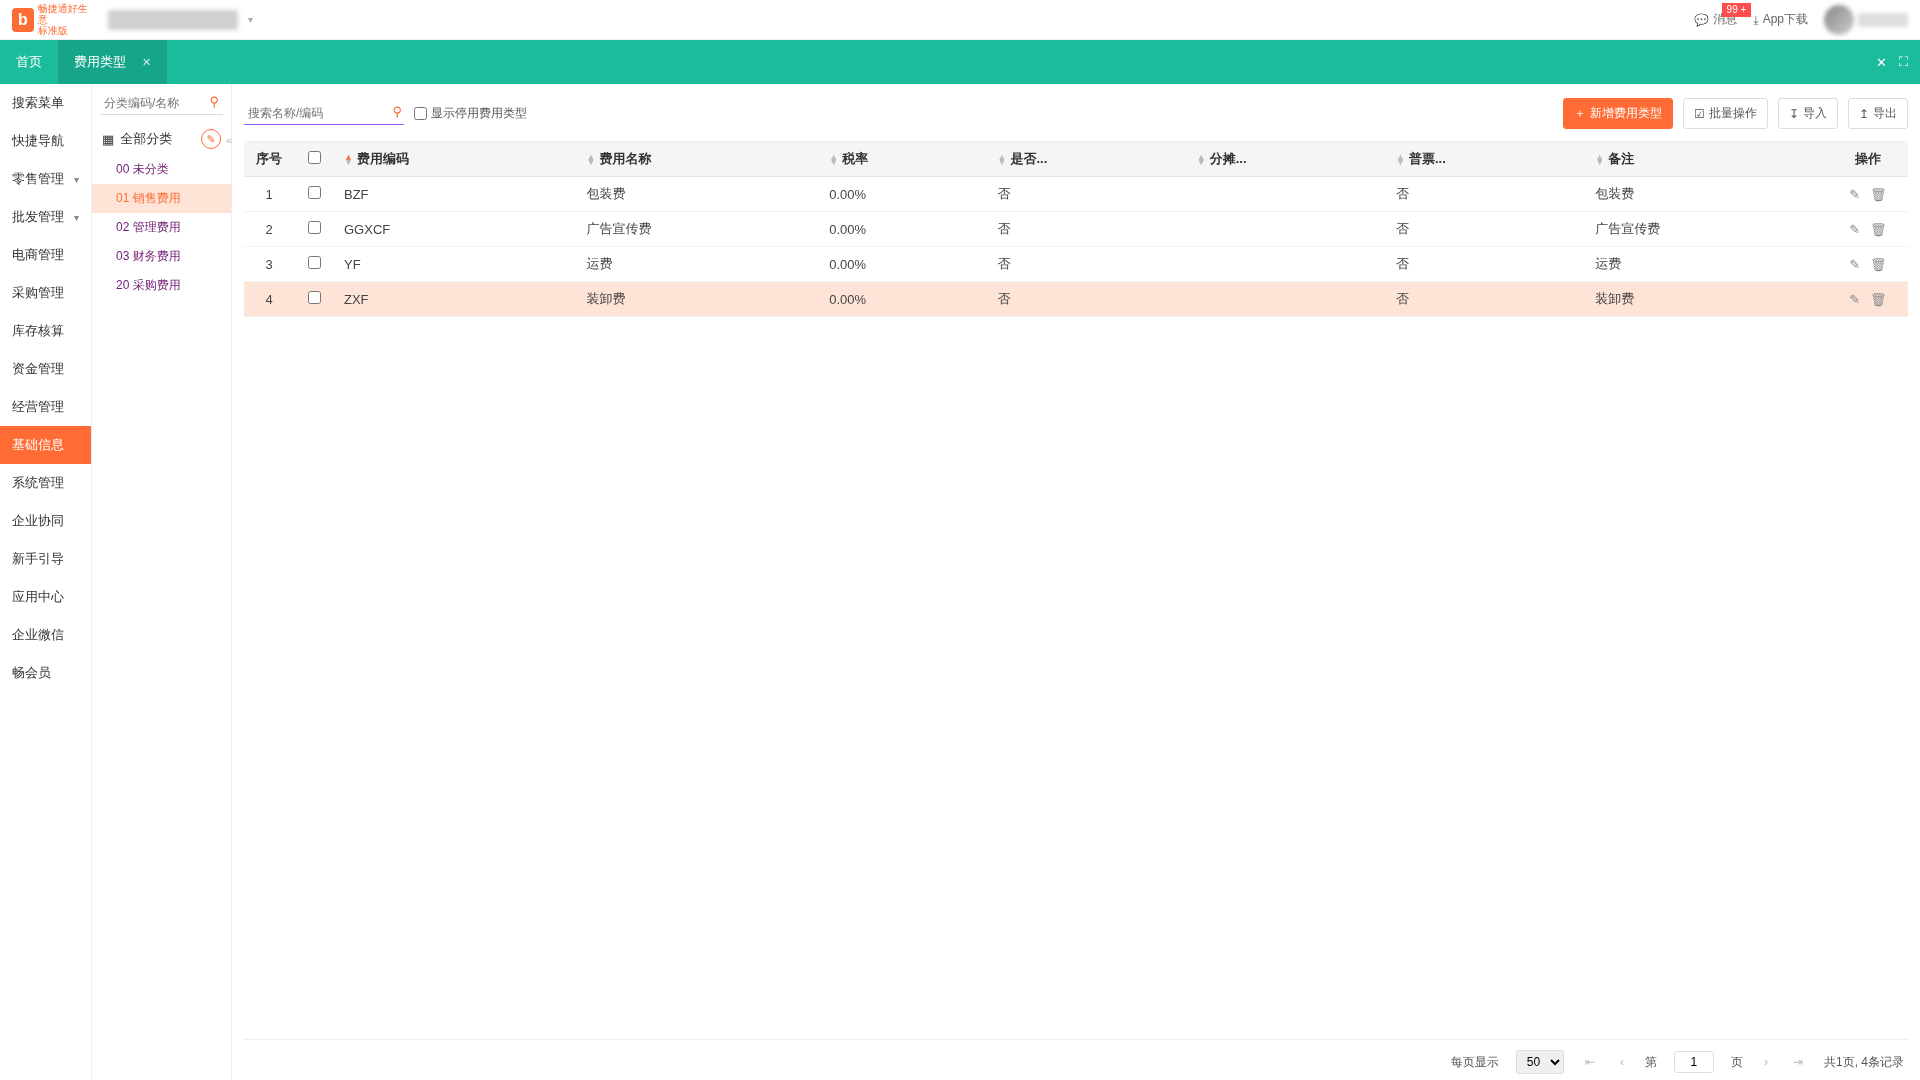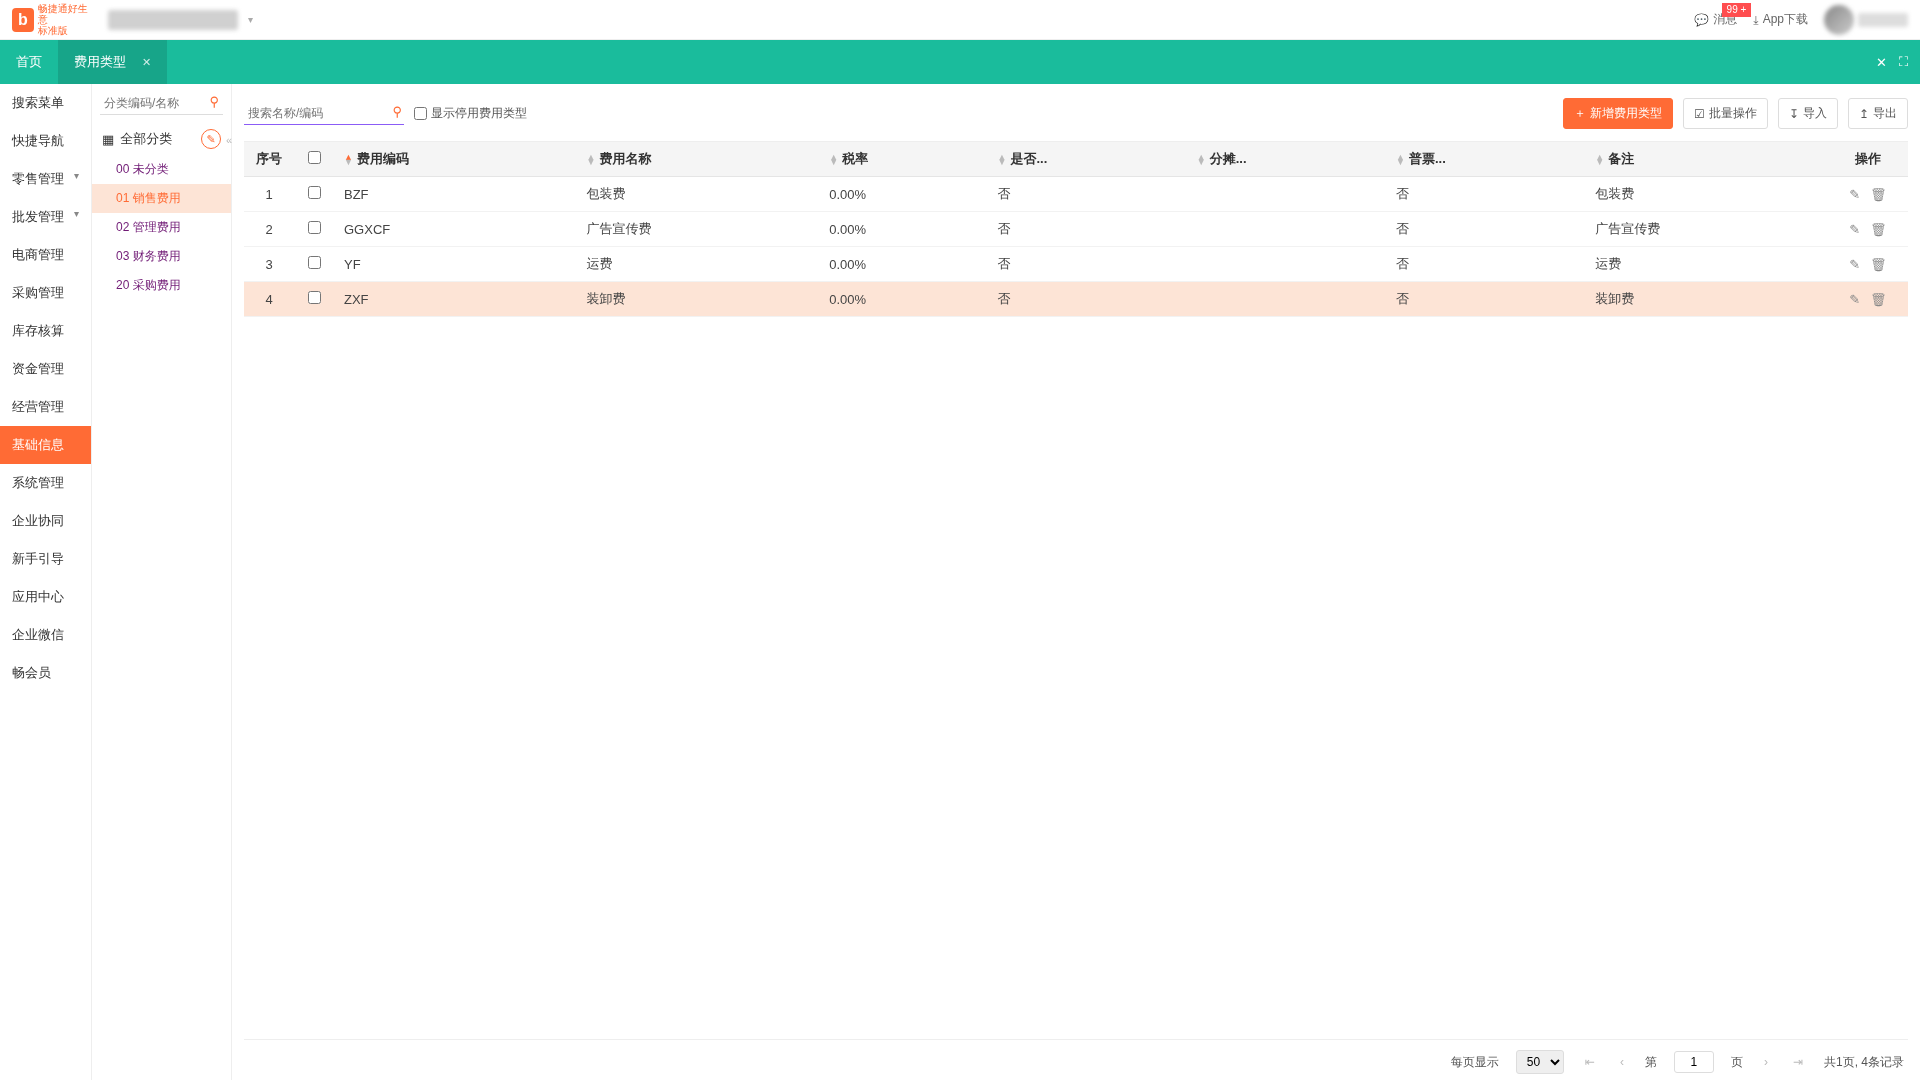--- a/index.html
+++ b/index.html
@@ -22,21 +22,21 @@
 
 .tabs-bar { background: #1abc9c; height: 44px; display: flex; align-items: stretch; position: relative; }
 .tabs-bar .tab { display: flex; align-items: center; padding: 0 16px; color: #fff; cursor: pointer; font-size: 13px; gap: 6px; }
 .tabs-bar .tab.active { background: #17a589; gap: 16px; }
 .tab-close { font-size: 11px; opacity: 0.8; }
 .tabs-right { margin-left: auto; display: flex; align-items: center; gap: 12px; padding-right: 12px; color: #fff; }
 
 
 .layout { display: flex; height: calc(100vh - 72px); }
 .sidebar { width: 92px; border-right: 1px solid #eee; background: #fff; overflow-y: auto; }
-.sidebar-item { padding: 10px 12px; color: #333; cursor: pointer; font-size: 13px; display: flex; justify-content: space-between; }
+.sidebar-item { padding: 10px 12px; color: #333; cursor: pointer; font-size: 13px; display: flex; align-items: center; justify-content: space-between; }
 .sidebar-item.active { background: #ff6b35; color: #fff; }
 .sidebar-item .caret { font-size: 10px; color: #888; }
 
 .content { flex: 1; display: flex; }
 
 
 .cat-panel { width: 140px; border-right: 1px solid #eee; display: flex; flex-direction: column; position: relative; }
 .cat-search { padding: 8px; position: relative; }
 .cat-search input { width: 100%; border: none; border-bottom: 1px solid #ddd; padding: 4px 20px 4px 4px; outline: none; font-size: 12px; }
 .cat-search .search-ic { position: absolute; right: 12px; top: 10px; color: #ff6b35; }

